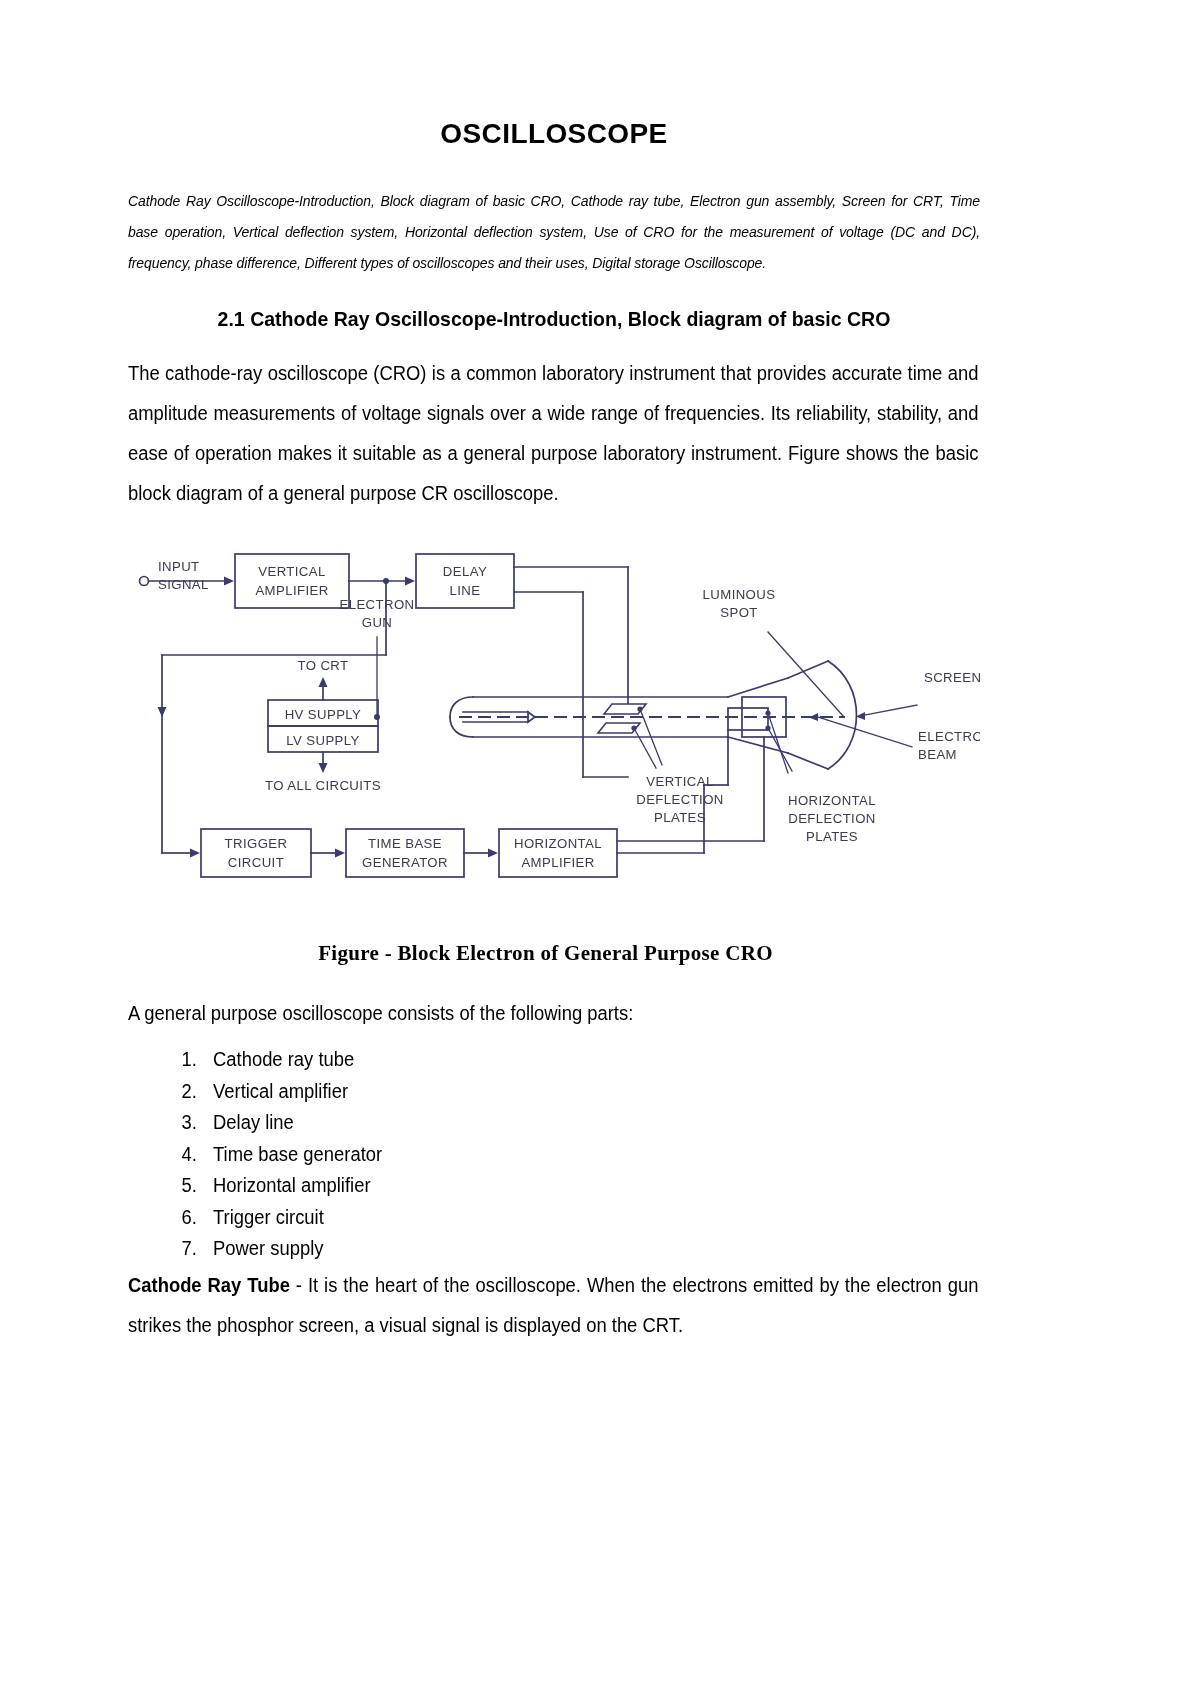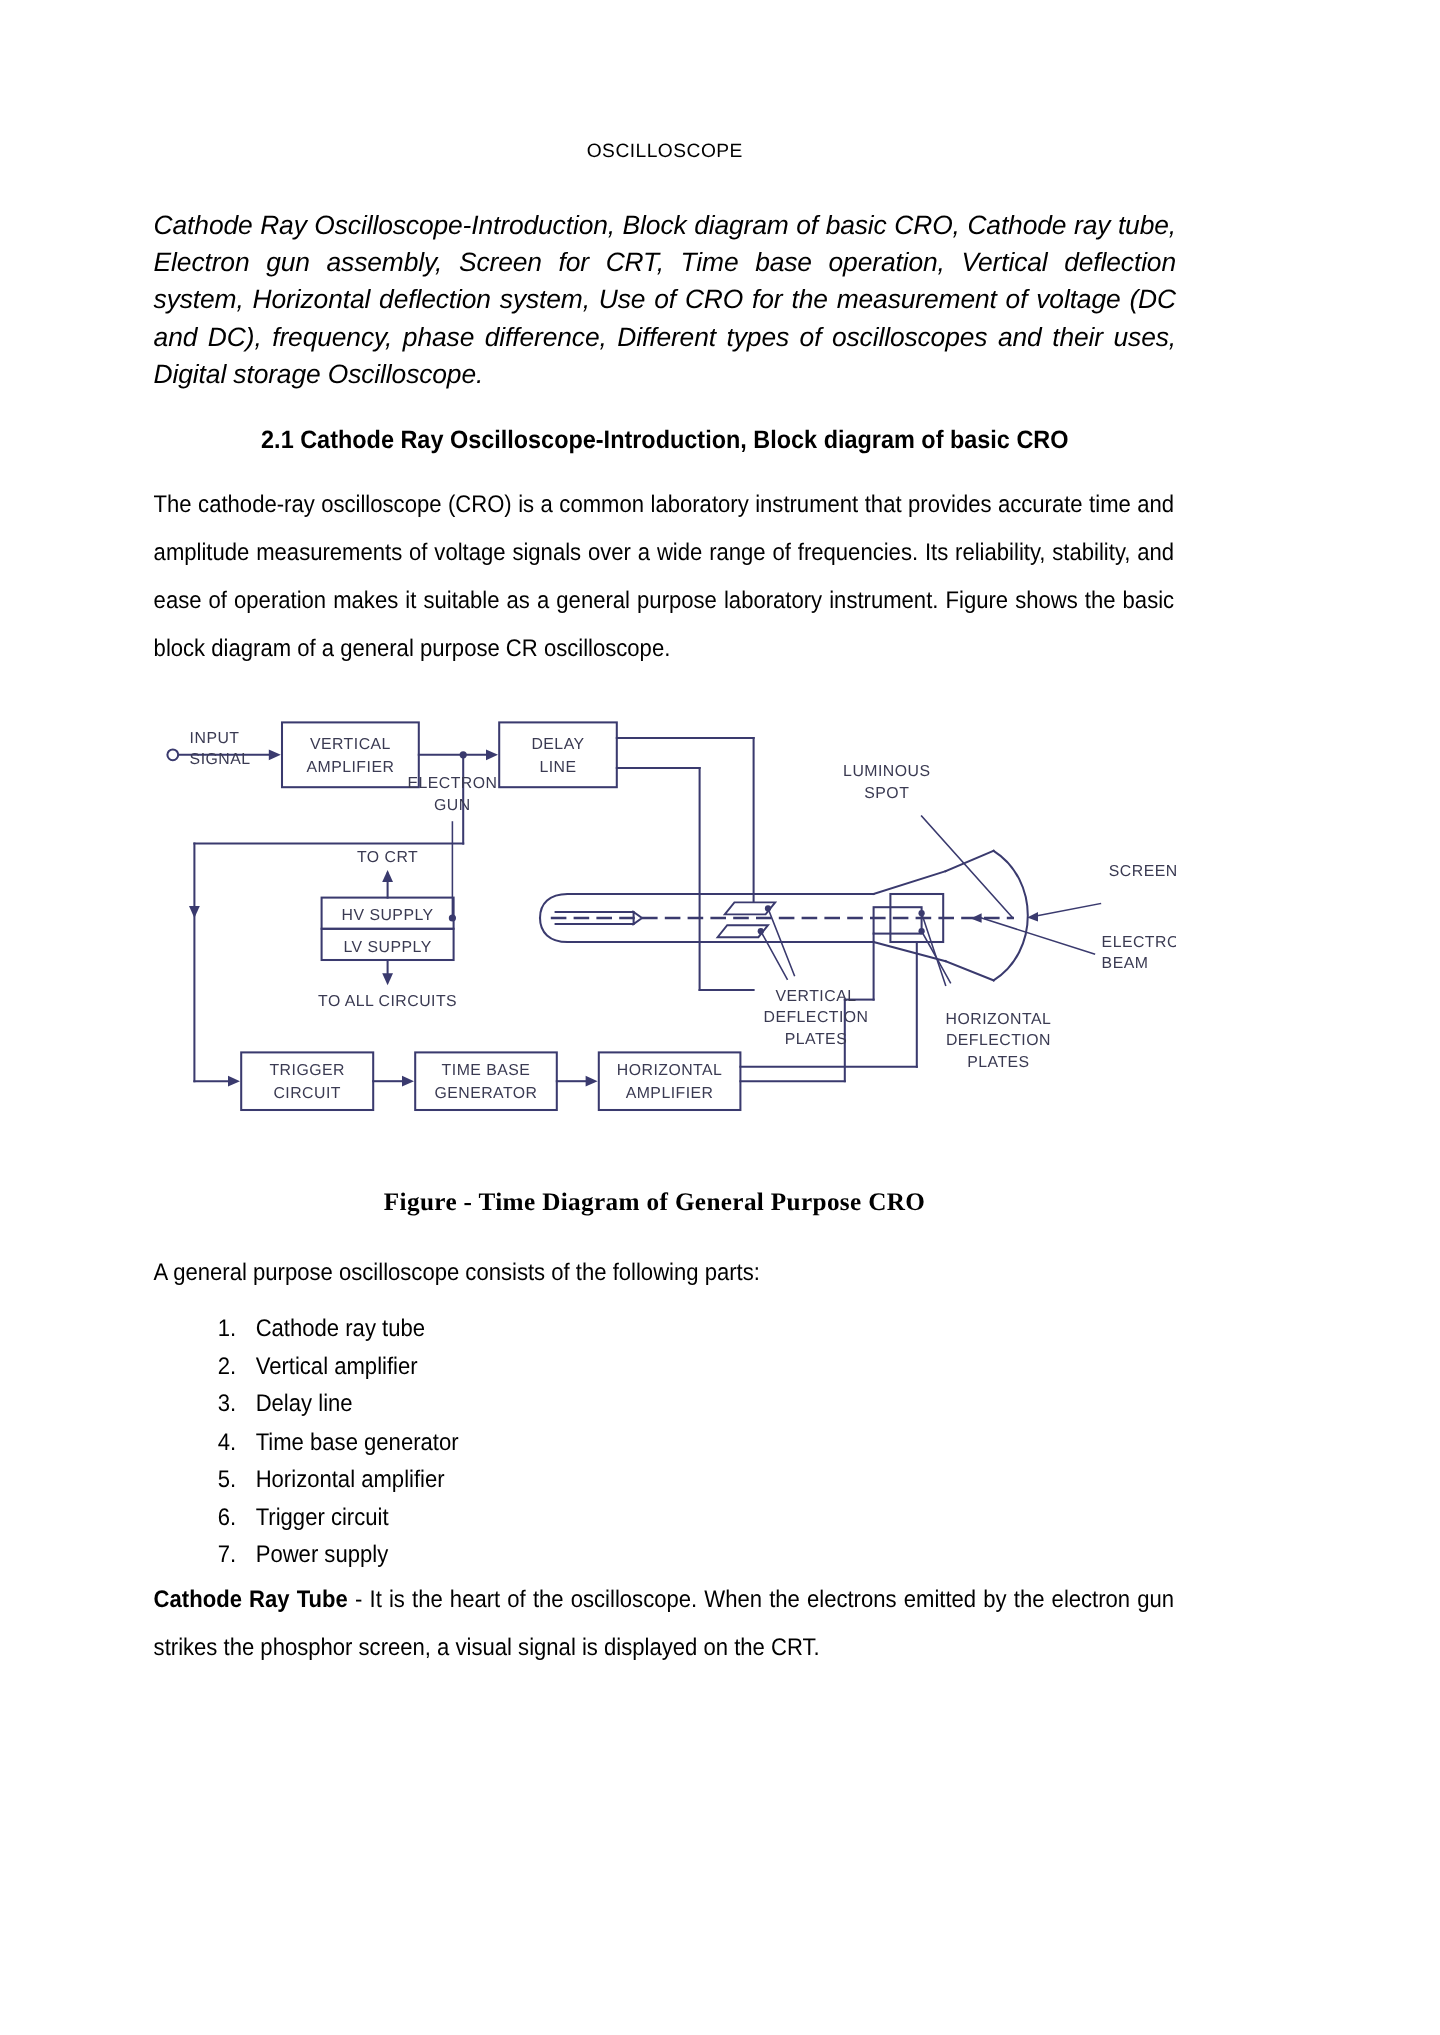--- a/index.html
+++ b/index.html
@@ -23,29 +23,29 @@
   .content {
     position: absolute;
     left: 128px;
     top: 118px;
     width: 852px;
   }
 
   
   .doc-title {
     text-align: center;
-    font-weight: normal;
-    font-size: 16px;
+    font-weight: bold;
+    font-size: 28px;
     letter-spacing: 0.4px;
     font-family: "Liberation Sans", sans-serif;
     margin: 0 0 36px 0;
   }
   .abstract {
     font-style: italic;
-    font-size: 22px;
+    font-size: 14px;
     line-height: 31px;
     text-align: justify;
     font-family: "Liberation Sans", sans-serif;
     margin: 0 0 28px 0;
     letter-spacing: -0.1px;
   }
   .section-heading {
     font-weight: bold;
     font-size: 21px;
     text-align: center;
@@ -272,21 +272,21 @@
           <text x="552" y="249" text-anchor="middle">VERTICAL</text>
           <text x="552" y="267" text-anchor="middle">DEFLECTION</text>
           <text x="552" y="285" text-anchor="middle">PLATES</text>
 
           <text x="704" y="268" text-anchor="middle">HORIZONTAL</text>
           <text x="704" y="286" text-anchor="middle">DEFLECTION</text>
           <text x="704" y="304" text-anchor="middle">PLATES</text>
         </g>
       </svg>
 
-      <div class="figure-caption">Figure - Time Diagram of General Purpose CRO</div>
+      <div class="figure-caption">Figure - Block Electron of General Purpose CRO</div>
     </div>
 
     <p class="lead-para" style="margin-top:30px;">A general purpose oscilloscope consists of the following parts:</p>
 
     <ol class="parts">
       <li>Cathode ray tube</li>
       <li>Vertical amplifier</li>
       <li>Delay line</li>
       <li>Time base generator</li>
       <li>Horizontal amplifier</li>

